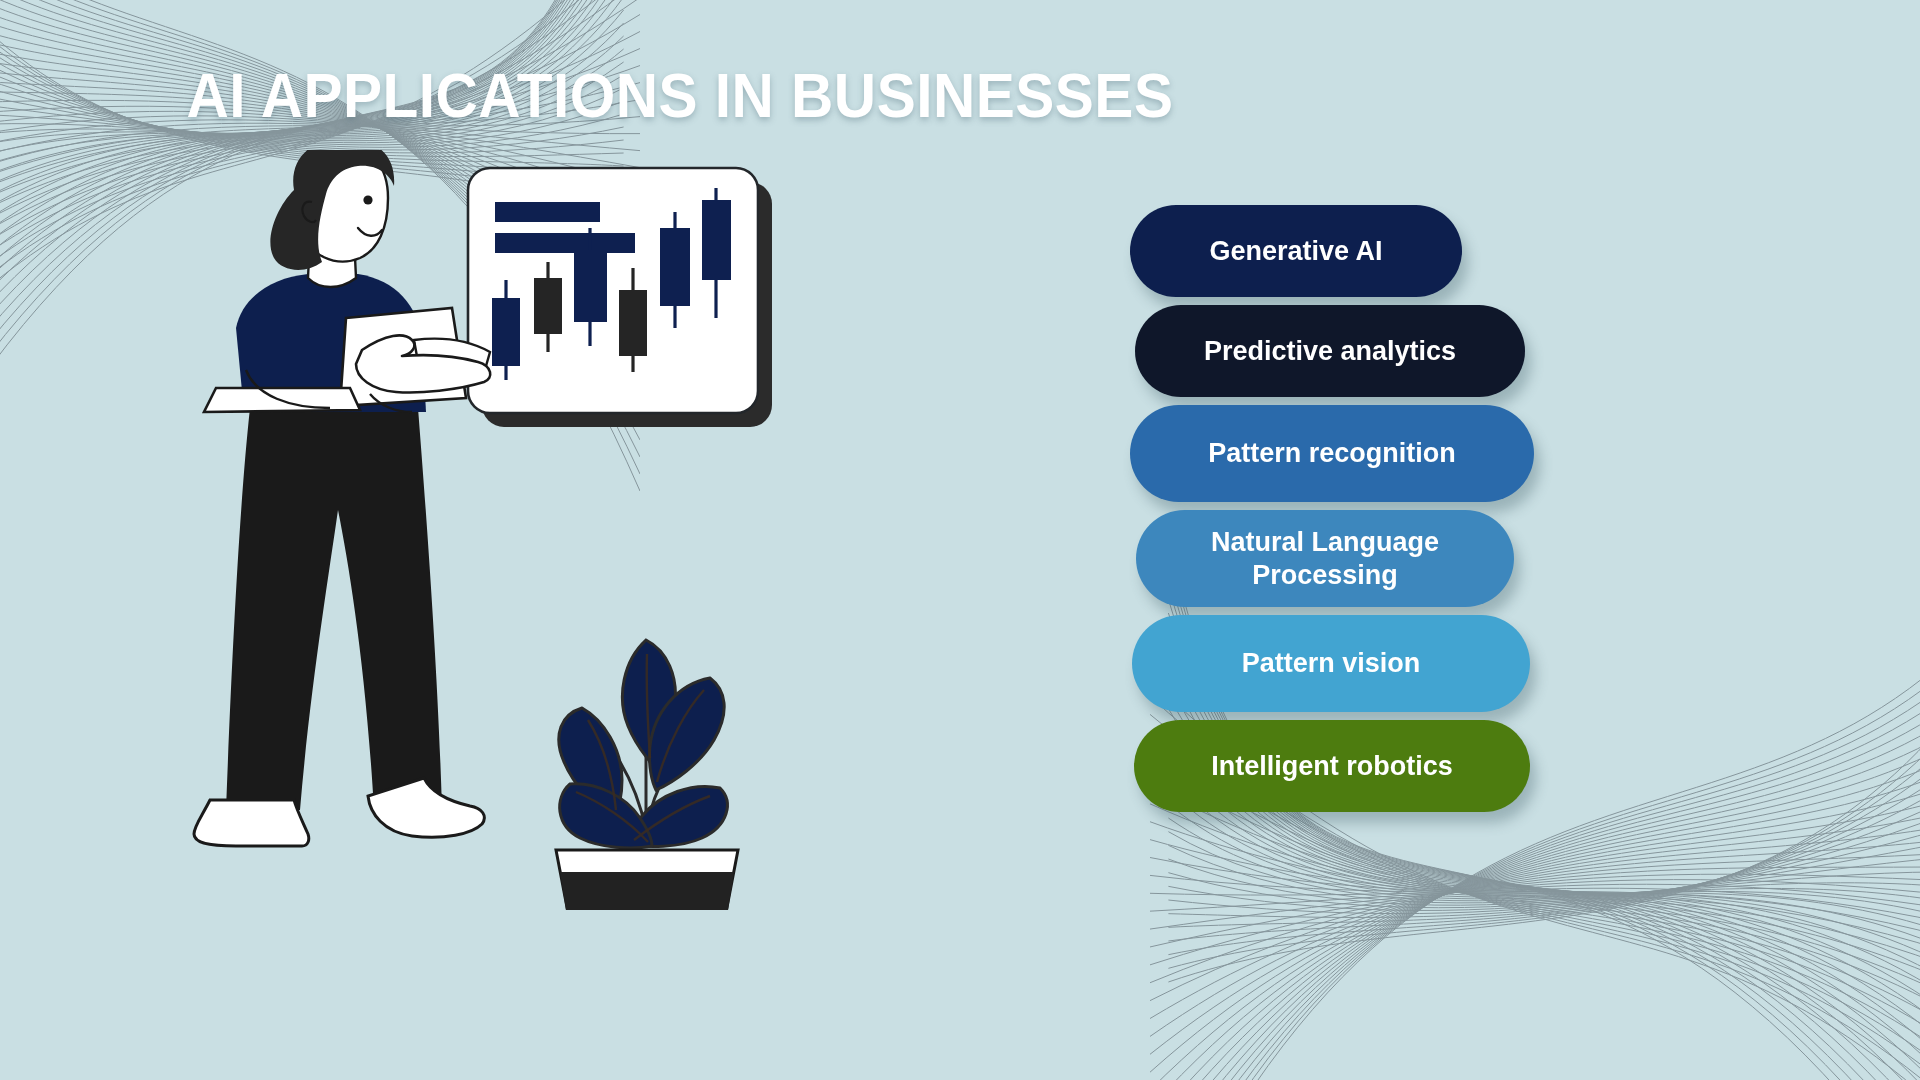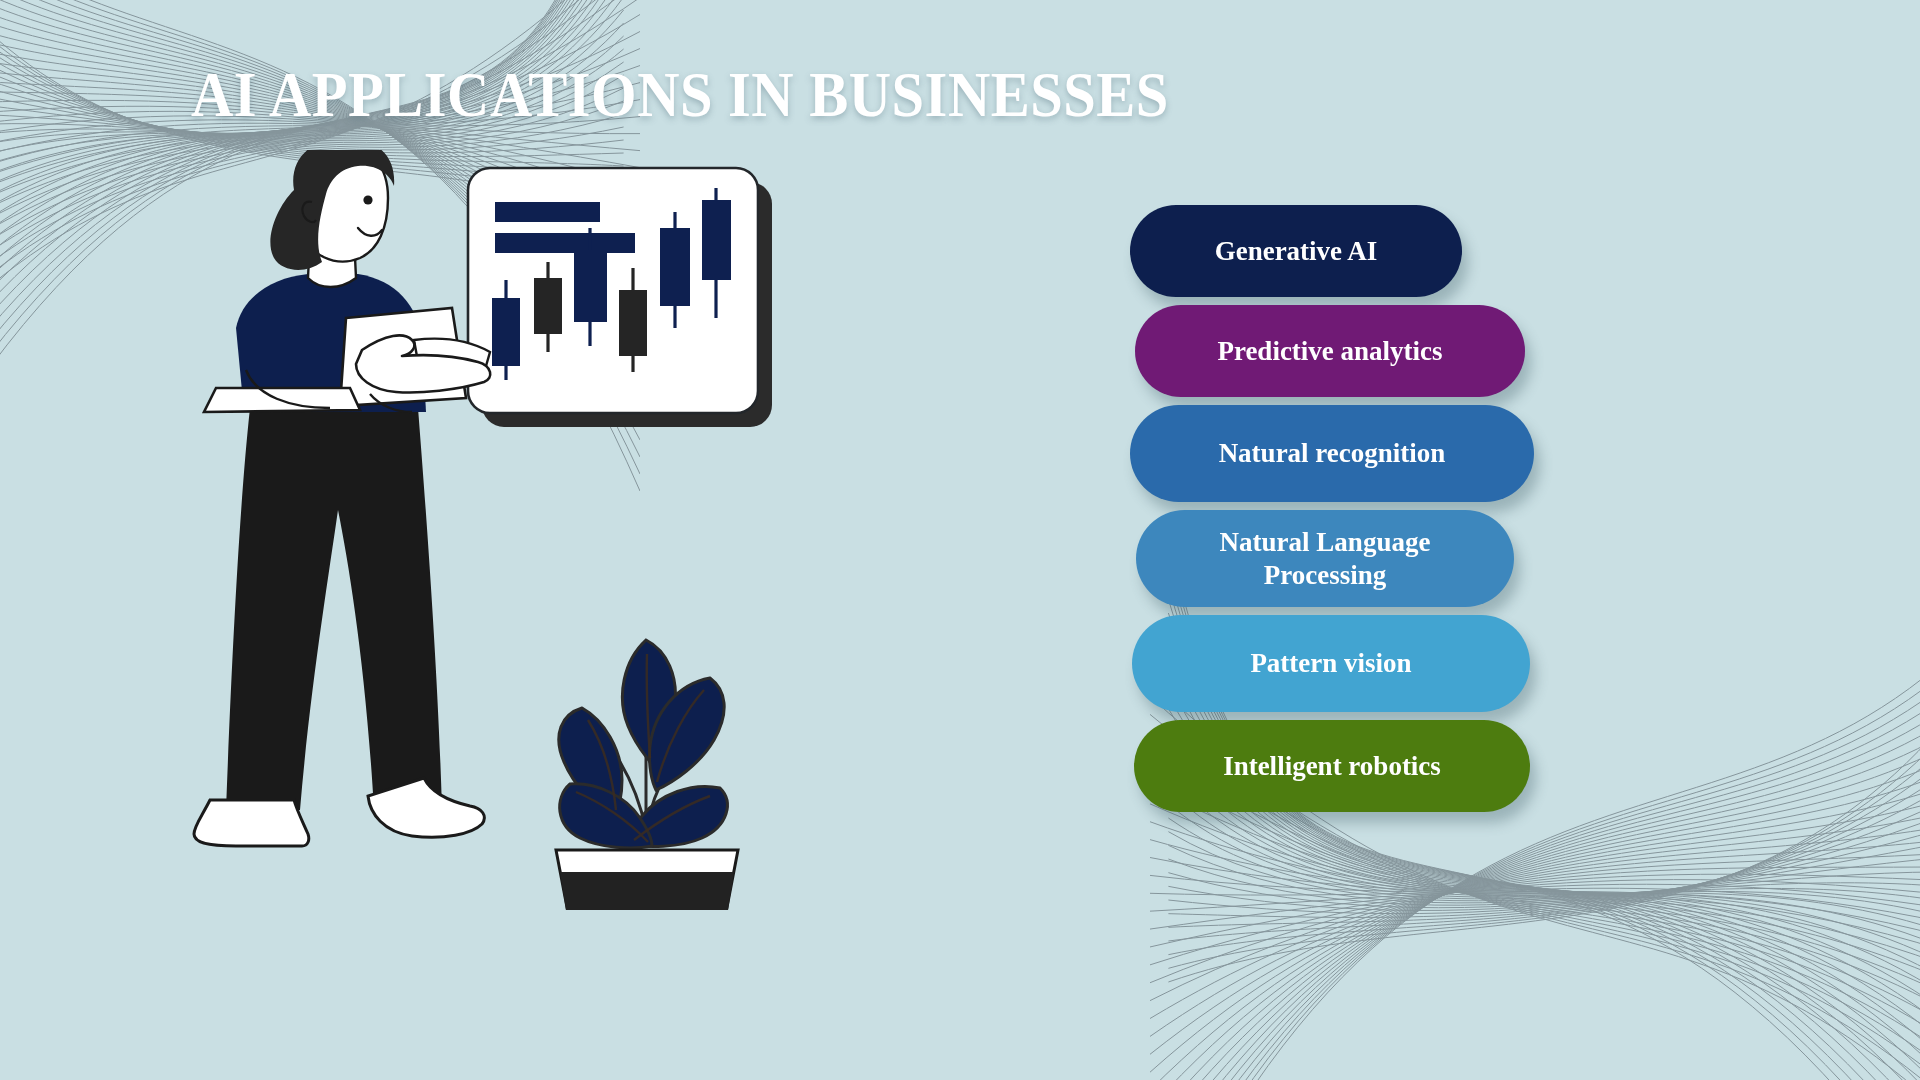--- a/index.html
+++ b/index.html
@@ -2,21 +2,21 @@
 <html><head>
 <meta charset="utf-8">
 <style>
   * { margin:0; padding:0; box-sizing:border-box; }
   html,body { width:1920px; height:1080px; overflow:hidden; }
   body {
     font-family:"Liberation Sans","DejaVu Sans",sans-serif;
     background:#c9dfe3;
     position:relative;
   }
-  #stage { position:absolute; inset:0; width:1920px; height:1080px; overflow:hidden;font-family:Liberation Serif, serif; }
+  #stage { position:absolute; inset:0; width:1920px; height:1080px; overflow:hidden; }
 
   
   .deco { position:absolute; pointer-events:none; }
   .deco-tl { left:-180px; top:-250px; width:820px; height:780px; }
   .deco-br { right:-150px; bottom:-230px; width:920px; height:820px; }
 
   
   #title {
     position:absolute;
     left:0; right:560px;
@@ -320,20 +320,20 @@
       <g>
         <path d="M14 300 L196 300 L176 404 C174 416 166 422 152 422 L58 422
                  C44 422 36 416 34 404 Z" fill="#ffffff" stroke="#1a1a1a" stroke-width="3"></path>
         <path d="M18 322 L192 322 L186 360 L24 360 Z" fill="#222222"></path>
       </g>
     </g>
   </svg>
 
   <div id="pills">
       <div class="pill" style="background: rgb(13, 31, 78); width: 332px; height: 92px; margin-left: 0px;">Generative AI</div>
-      <div class="pill" style="background: #701a75; width: 390px; height: 92px; margin-left: 5px;">Predictive analytics</div>
-      <div class="pill" style="background: rgb(42, 106, 171); width: 404px; height: 97px; margin-left: 0px;">Natural recognition</div>
+      <div class="pill" style="background: #0f172a; width: 390px; height: 92px; margin-left: 5px;">Predictive analytics</div>
+      <div class="pill" style="background: rgb(42, 106, 171); width: 404px; height: 97px; margin-left: 0px;">Pattern recognition</div>
       <div class="pill" style="background: rgb(61, 135, 189); width: 378px; height: 97px; margin-left: 6px;">Natural Language Processing</div>
       <div class="pill" style="background: rgb(66, 164, 209); width: 398px; height: 97px; margin-left: 2px;">Pattern vision</div>
       <div class="pill" style="background: #4d7c0f; width: 396px; height: 92px; margin-left: 4px;">Intelligent robotics</div>
     </div>
 
 </div>
 
 </body></html>

